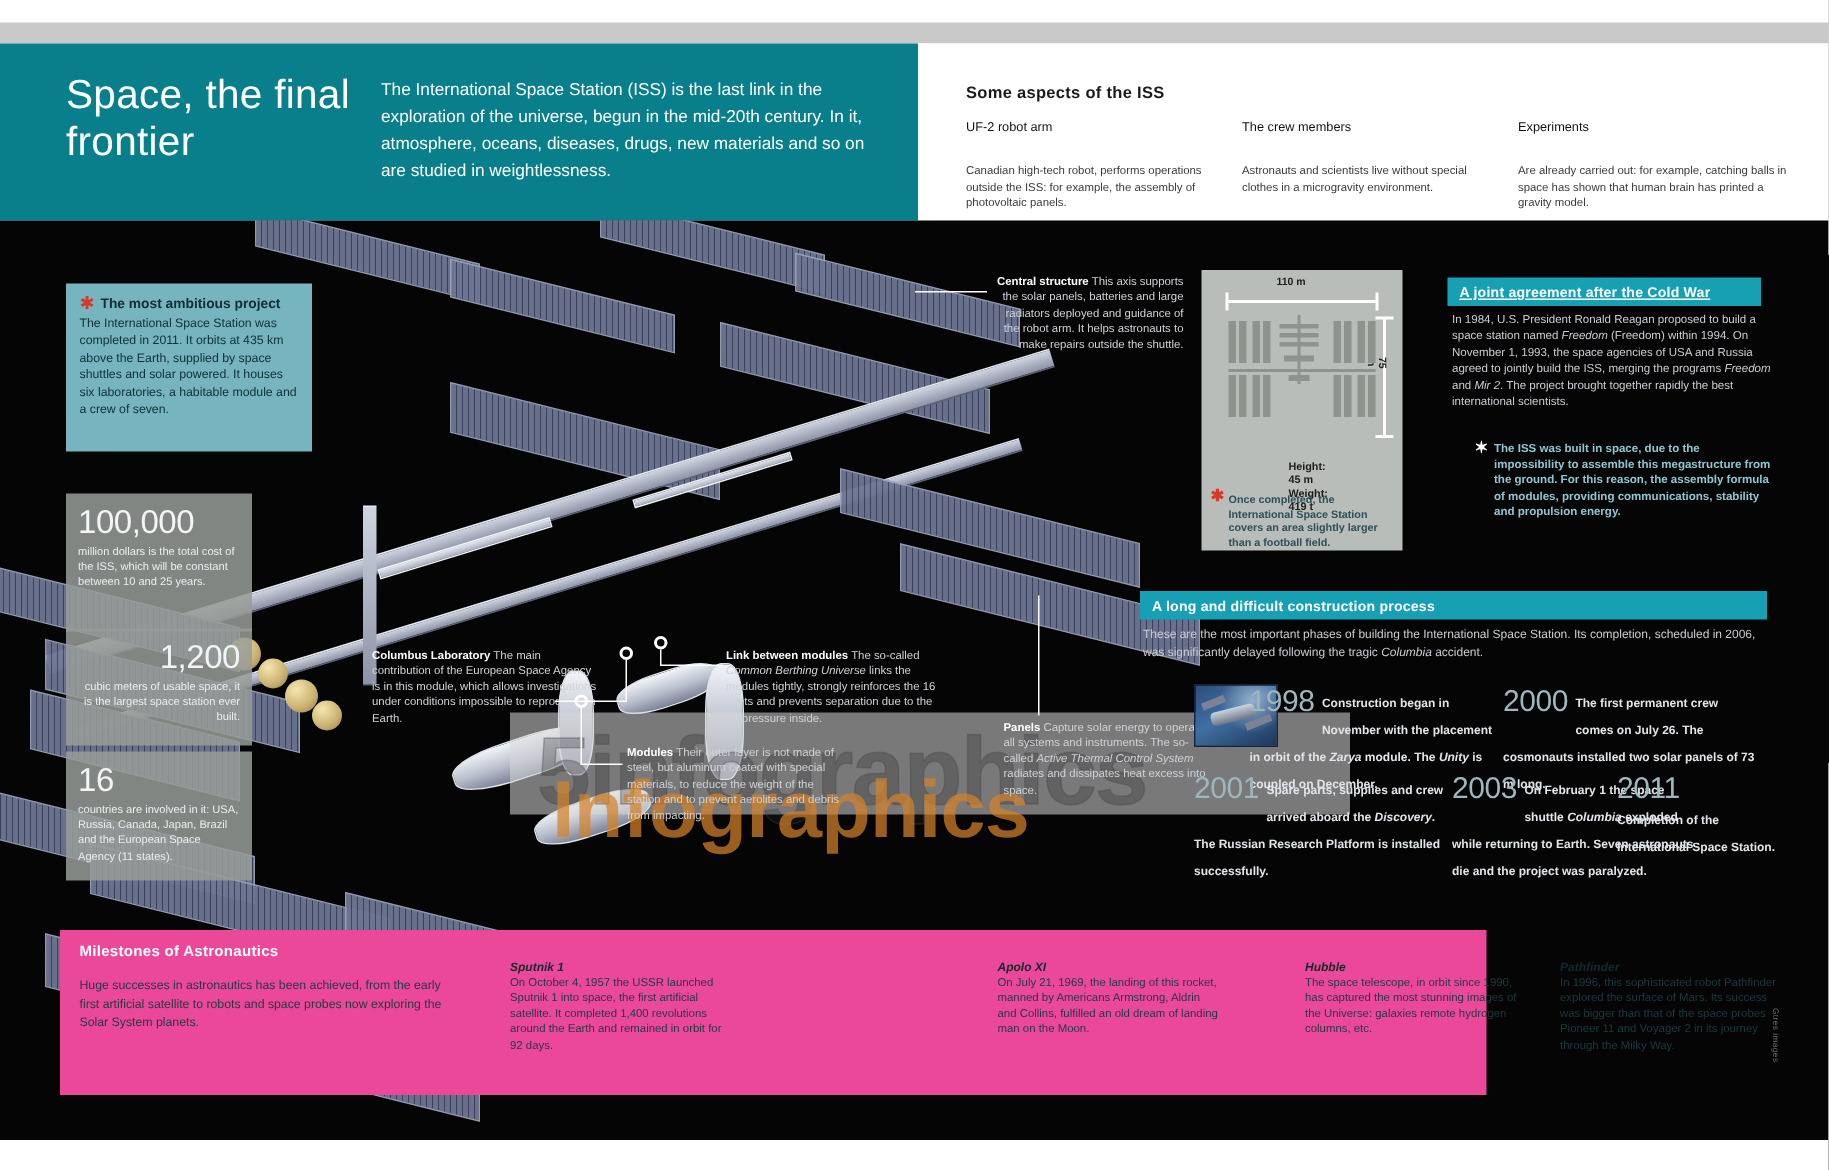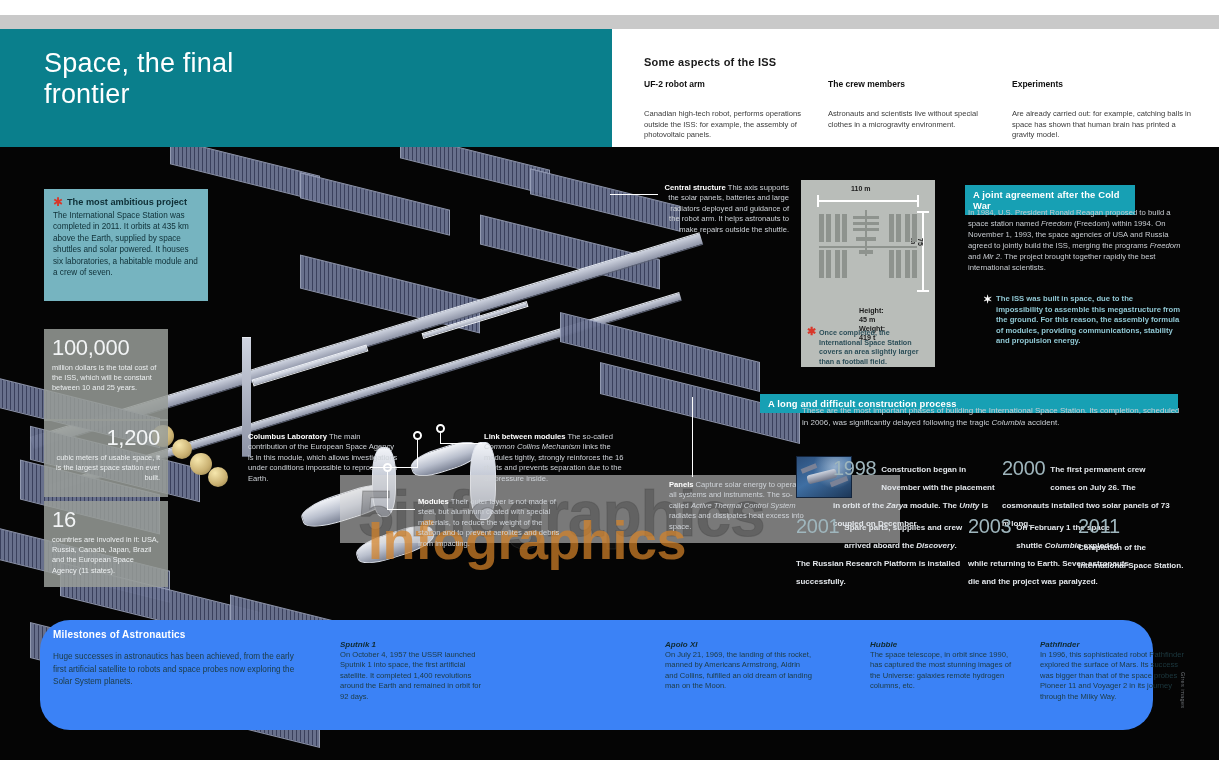--- a/index.html
+++ b/index.html
@@ -33,21 +33,21 @@
     position:absolute; left:254px; top:51px; width:340px;
     color:#ffffff; font-size:11.5px; line-height:18px;
   }
 
   
   .aspects-title {
     position:absolute; left:644px; top:56px;
     color:#1a1a1a; font-size:11px; font-weight:bold; letter-spacing:0.2px;
   }
   .aspect { position:absolute; top:79px; width:170px; color:#2b2b2b; }
-  .aspect .h { font-size:8.5px; font-weight:bold; color:#111; display:block; margin-bottom:6px; }
+  .aspect .h { font-size:8.5px; font-weight:normal; color:#111; display:block; margin-bottom:6px; }
   .aspect .b { font-size:7.6px; line-height:10.5px; color:#3a3a3a; display:block;margin-top:20px; }
   .aspect.a1 { left:644px; }
   .aspect.a2 { left:828px; }
   .aspect.a3 { left:1012px; width:180px; }
 
   
   .stage {
     position:absolute; left:0; top:147px; width:1219px; height:633px;
     background:#050505; overflow:hidden;
   }
@@ -132,21 +132,21 @@
     font-size:7.2px; line-height:9.6px; font-weight:bold; color:#2d4f59;
   }
   .tp-note .st { color:#d9372a; font-size:11px; position:absolute; left:-12px; top:-1px; }
   .tpsat { position:absolute; background:#8e938e; }
 
   
   .teal-bar {
     position:absolute; background:#17a0b4; color:#ffffff;
     font-size:9.4px; font-weight:bold; padding:4px 8px; letter-spacing:0.15px;
   }
-  .bar-cold { left:965px; top:185px; width:170px; }
+  .bar-cold { left:965px; top:185px; width:209px;text-decoration:underline; }
   .bar-constr { left:760px; top:394px; width:418px; }
 
   .rt-body {
     position:absolute; left:968px; top:207px; width:215px;
     color:#c9cdd2; font-size:7.7px; line-height:11px;
   }
   .rt-body i { font-style:italic; }
   .rt-note {
     position:absolute; left:996px; top:294px; width:186px;
     color:#8fc6d2; font-size:7.7px; line-height:10.6px; font-weight:bold;
@@ -178,23 +178,22 @@
   }
   .tl-photo .sat1 { position:absolute; left:10px; top:15px; width:30px; height:9px;
     background:linear-gradient(180deg,#cdd3de,#6e7588); border-radius:3px; transform:rotate(-14deg); }
   .tl-photo .sat2 { position:absolute; left:4px; top:9px; width:16px; height:5px;
     background:#7b8296; transform:rotate(-22deg); }
   .tl-photo .sat3 { position:absolute; left:33px; top:22px; width:18px; height:5px;
     background:#7b8296; transform:rotate(-22deg); }
 
   
   .milestones {
-    position:absolute; left:40px; top:620px; width:1113px; height:110px;
-    background:#3b82f6;
-    border-radius:30px;
+    position:absolute; left:40px; top:620px; width:951px; height:110px;
+    background:#ec4899;
   }
   .ms-title {
     position:absolute; left:13px; top:9px;
     color:#ffffff; font-size:10px; font-weight:bold; letter-spacing:0.2px;
   }
   .ms-lede {
     position:absolute; left:13px; top:31px; width:245px;
     color:#1d3a41; font-size:8.2px; line-height:12.5px;
   }
   .ms-item { position:absolute; top:20px; width:148px; color:#1d3a41; }
@@ -237,20 +236,21 @@
 
 <div id="page">
 
   <div class="top-white"></div>
   <div class="top-gray"></div>
 
   <div class="header-teal"></div>
   <div class="header-white"></div>
 
   <div class="hero-title">Space, the final frontier</div>
+  <div class="hero-lede">The International Space Station (ISS) is the last link in the exploration of the universe, begun in the mid-20th century. In it, atmosphere, oceans, diseases, drugs, new materials and so on are studied in weightlessness.</div>
 
   <div class="aspects-title">Some aspects of the ISS</div>
 
   <div class="aspect a1">
     <span class="h">UF-2 robot arm</span>
     <span class="b">Canadian high-tech robot, performs operations outside the ISS: for example, the assembly of photovoltaic panels.</span>
   </div>
   <div class="aspect a2">
     <span class="h">The crew members</span>
     <span class="b">Astronauts and scientists live without special clothes in a microgravity environment.</span>
@@ -339,21 +339,21 @@
       <div class="callout" style="left:248px;top:285px;width:150px;">
         <b>Columbus Laboratory</b>
         <span>The main contribution of the European Space Agency is in this module, which allows investigations under conditions impossible to reproduce on Earth.</span>
       </div>
       <div class="lead-line" style="left:370px;top:320px;width:48px;height:1px;"></div>
       <div class="lead-line" style="left:417px;top:293px;width:1px;height:28px;"></div>
       <div class="dot" style="left:413px;top:284px;"></div>
 
       <div class="callout" style="left:484px;top:285px;width:146px;">
         <b>Link between modules</b>
-        <span>The so-called </span><i>Common Collins Mechanism</i><span> links the modules tightly, strongly reinforces the 16 rivets and prevents separation due to the air pressure inside.</span>
+        <span>The so-called </span><i>Common Berthing Universe</i><span> links the modules tightly, strongly reinforces the 16 rivets and prevents separation due to the air pressure inside.</span>
       </div>
       <div class="lead-line" style="left:440px;top:296px;width:42px;height:1px;"></div>
       <div class="lead-line" style="left:440px;top:286px;width:1px;height:11px;"></div>
       <div class="dot" style="left:436px;top:277px;"></div>
 
       <div class="callout" style="left:418px;top:350px;width:146px;">
         <b>Modules</b>
         <span>Their outer layer is not made of steel, but aluminum coated with special materials, to reduce the weight of the station and to prevent aerolites and debris from impacting.</span>
       </div>
       <div class="lead-line" style="left:387px;top:362px;width:28px;height:1px;"></div>
@@ -421,21 +421,21 @@
       <div class="teal-bar bar-cold" style="top:38px;">A joint agreement after the Cold War</div>
       <div class="rt-body" style="top:60px;">
         <span>In 1984, U.S. President Ronald Reagan proposed to build a space station named </span><i>Freedom</i><span> (Freedom) within 1994. On November 1, 1993, the space agencies of USA and Russia agreed to jointly build the ISS, merging the programs </span><i>Freedom</i><span> and </span><i>Mir 2</i><span>. The project brought together rapidly the best international scientists.</span>
       </div>
       <div class="rt-note" style="top:147px;">
         <span class="st">✶</span>
         <span>The ISS was built in space, due to the impossibility to assemble this megastructure from the ground. For this reason, the assembly formula of modules, providing communications, stability and propulsion energy.</span>
       </div>
 
       <div class="teal-bar bar-constr" style="top:247px;">A long and difficult construction process</div>
-      <div class="constr-body" style="top:258px;padding-left:40px;">
+      <div class="constr-body" style="top:270px;">
         <span>These are the most important phases of building the International Space Station.  Its completion, scheduled in 2006, was significantly delayed following the tragic </span><i>Columbia</i><span> accident.</span>
       </div>
 
       <div class="tl-photo" style="top:309px;">
         <div class="sat1"></div>
           <div class="sat2"></div>
           <div class="sat3"></div>
       </div>
 
       <div class="tl tl1" style="top:311px;">

